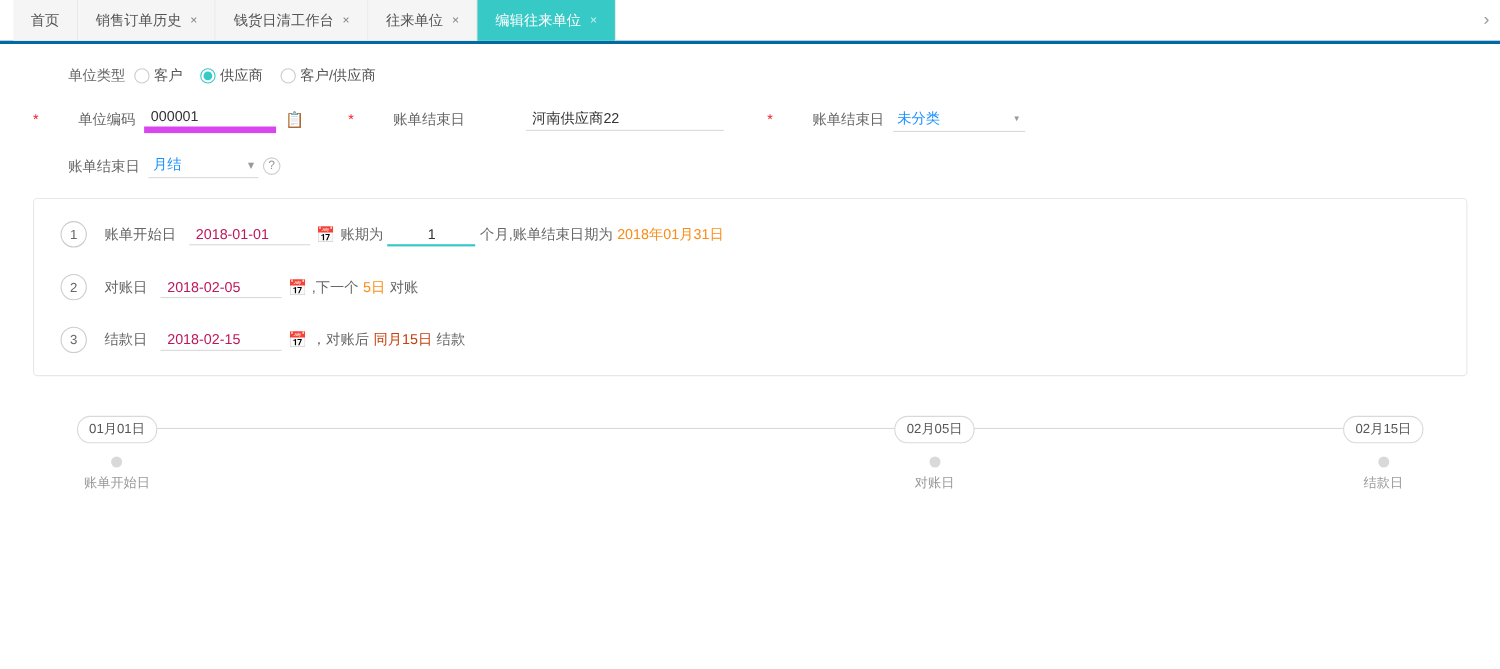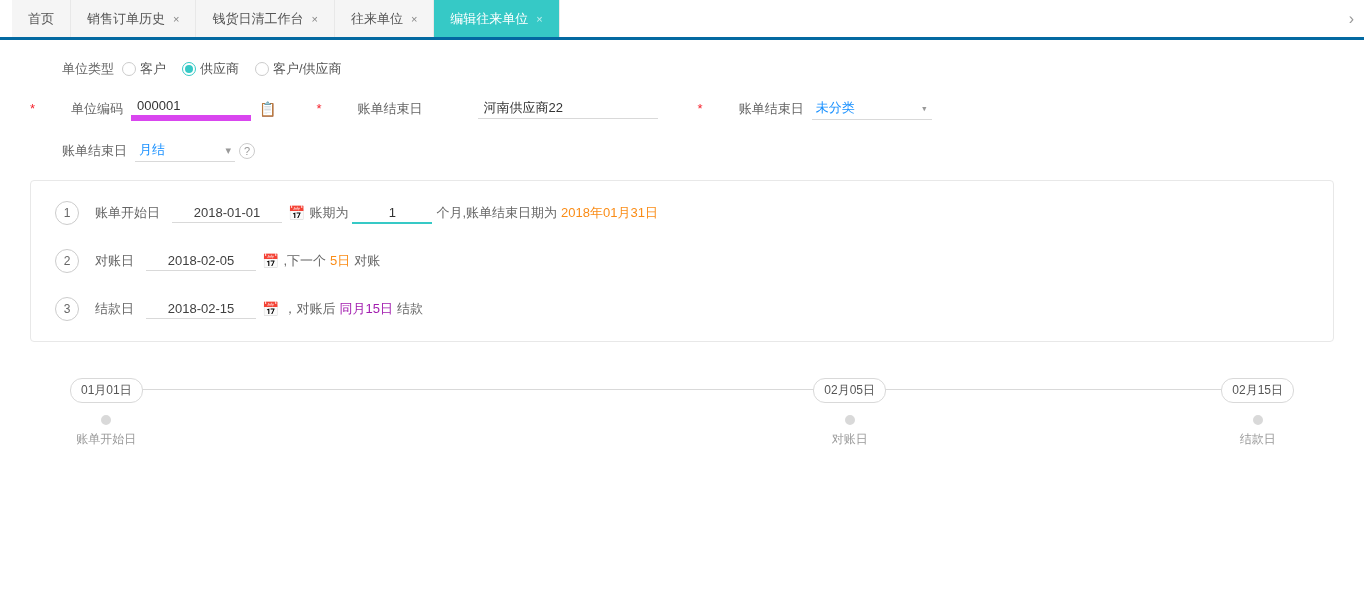--- a/index.html
+++ b/index.html
@@ -188,24 +188,23 @@
       margin-right: 12px;
       font-size: 13px;
       white-space: nowrap;
     }
     .date-input {
       border: none;
       border-bottom: 1px solid #d9d9d9;
       outline: none;
       padding: 2px 6px;
       font-size: 13px;
-      color: #404040;
+      color: #be185d;
       background: transparent;
       width: 110px;
-      text-align: center;
     }
     .period-input {
       border: none;
       border-bottom: 2px solid #36c9c6;
       outline: none;
       padding: 2px 6px;
       font-size: 13px;
       color: #333;
       background: transparent;
       width: 80px;
@@ -214,21 +213,21 @@
     .text-normal {
       font-size: 13px;
       color: #666;
       margin: 0 4px;
     }
     .text-orange {
       color: #fa8c16;
       font-size: 13px;
     }
     .text-teal {
-      color: #a21caf;
+      color: #c2410c;
       font-size: 13px;
     }
 
     
     .preview-section {
       padding: 16px 24px;
       font-size: 13px;
       color: #666;
     }
 

